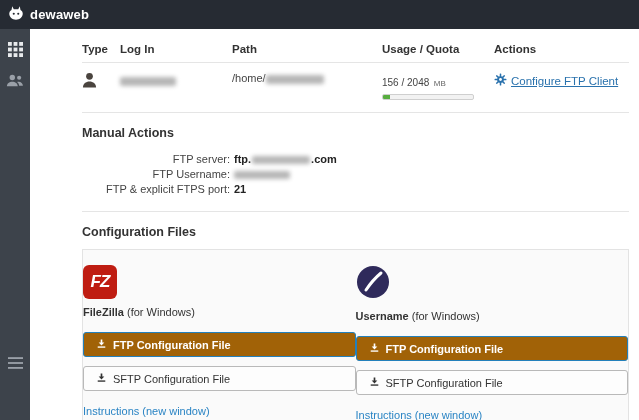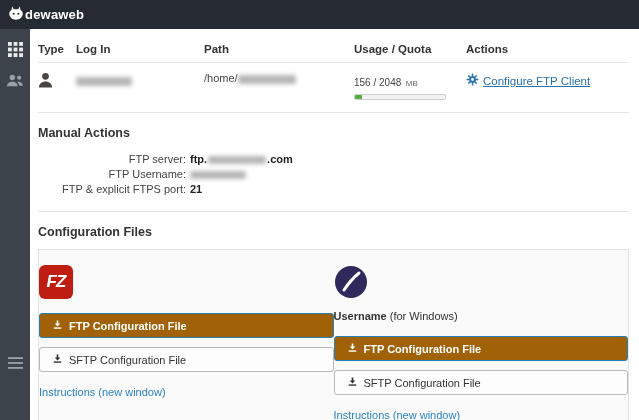--- a/index.html
+++ b/index.html
@@ -2,38 +2,38 @@
 <html><head>
 <meta charset="utf-8">
 <style>
   * { margin:0; padding:0; box-sizing:border-box; }
   html,body { width:639px; height:420px; }
   body { font-family:"Liberation Sans", sans-serif; background:#fff; overflow:hidden; }
   .app { width:639px; height:420px; display:flex; flex-direction:column; background:#fff; }
 
   
   .topbar { height:29px; background:#262b33; display:flex; align-items:center; padding-left:7px; flex:0 0 auto; }
-  .brand { display:flex; align-items:center; cursor:pointer; }
+  .brand { display:flex; align-items:center; gap:5px; cursor:pointer; }
   .brand-text { color:#fff; font-size:13px; font-weight:bold; letter-spacing:.2px; }
 
   
-  .body-wrap { flex:1; display:flex; min-height:0; }
+  .body-wrap { flex:1; display:flex; min-height:0;gap:44px; }
   .sidebar { width:30px; background:#3d434b; position:relative; flex:0 0 auto; }
   .side-icon { position:absolute; left:0; width:30px; display:flex; justify-content:center; cursor:pointer; }
   .side-icon.grid  { top:13px; }
   .side-icon.users { top:44px; }
   .side-icon.list  { top:328px; }
 
   .main { flex:1; padding:10px 10px 0 8px; overflow:hidden; }
 
   
   .tbl-head { display:flex; font-size:11.5px; font-weight:bold; color:#333; padding:4px 0 7px 0; border-bottom:1px solid #e5e5e5; }
   .tbl-row  { display:flex; padding:9px 0 12px 0; border-bottom:1px solid #e5e5e5; }
   .c-type  { width:38px; }
-  .c-login { width:128px; }
+  .c-login { width:112px; }
   .c-path  { width:150px; }
   .c-usage { width:112px; }
   .c-actions { flex:1; }
   .cell-text { font-size:11px; color:#444; }
 
   .redacted { display:inline-block; height:9px; border-radius:2px; background:#b6b6b6; filter:blur(2px); vertical-align:middle; }
   .red-login { width:56px; }
   .red-path  { width:58px; }
   .red-user  { width:56px; height:8px; }
   .red-host  { width:58px; height:8px; margin:0 1px; }
@@ -191,20 +191,23 @@
       <hr class="hr">
 
       <div class="section-title">Configuration Files</div>
 
       <div class="cfg-panel">
 
         <div class="cfg-col">
           <div class="logo-fz">
               <span>FZ</span>
             </div>
+          <div class="client-name">
+            <b>FileZilla</b><span> (for Windows)</span>
+          </div>
           <button class="btn btn-primary">
             <span>
               <svg width="11" height="11" viewBox="0 0 16 16" fill="#fff">
                   <path d="M6.8 2h2.4v4.6h2.9L8 11 3.9 6.6h2.9z"></path>
                   <path d="M2.5 12.2h11v2h-11z"></path>
                 </svg>
             </span>
             <span>FTP Configuration File</span>
           </button>
           <button class="btn btn-secondary">

